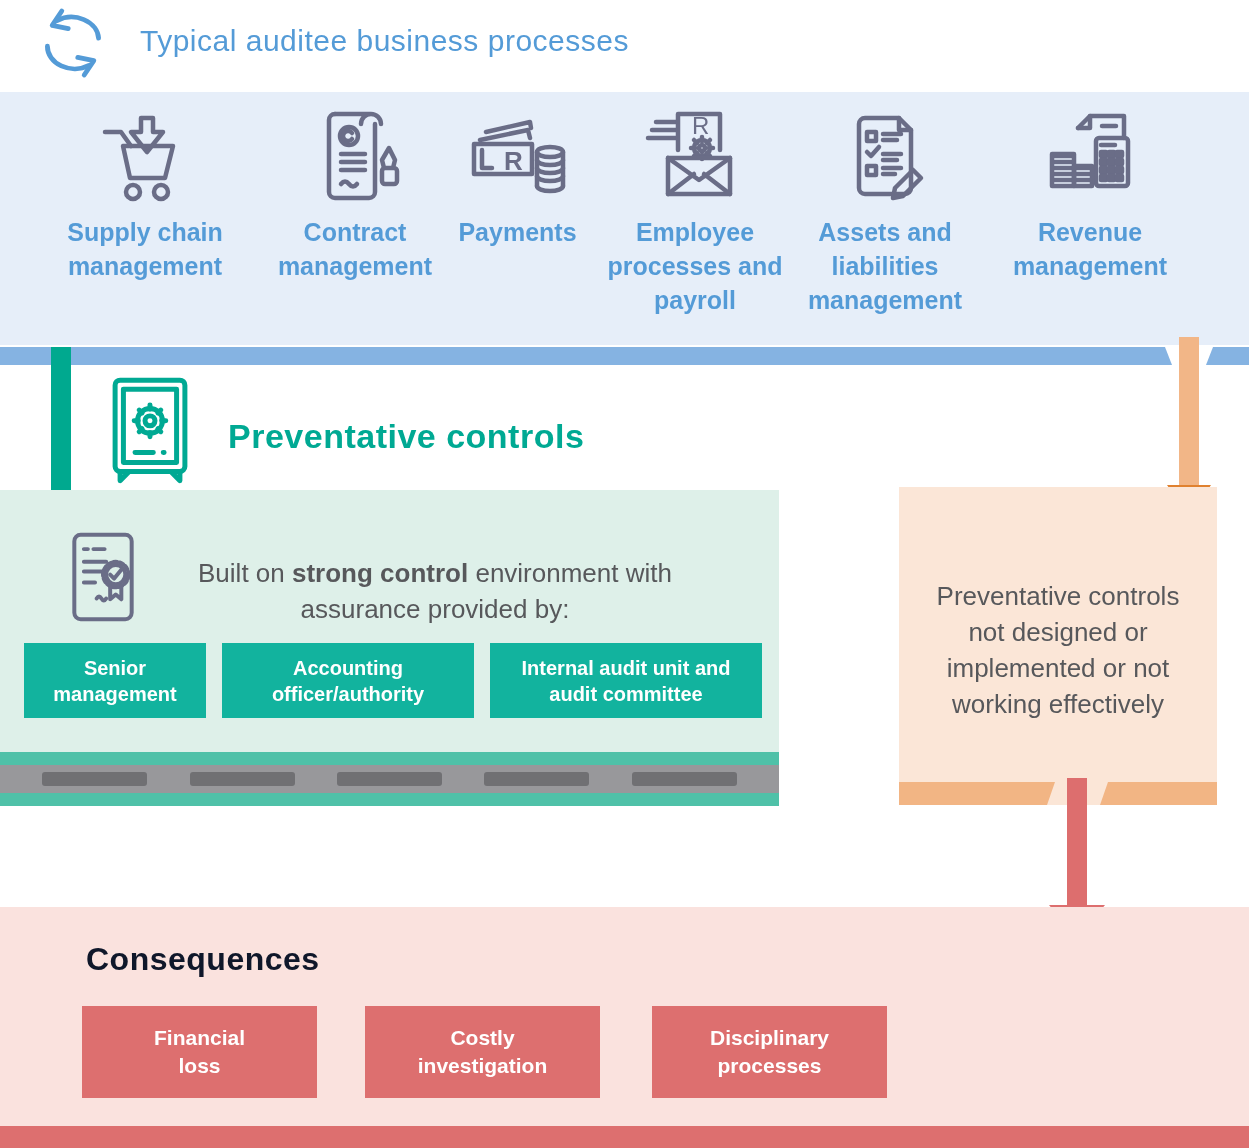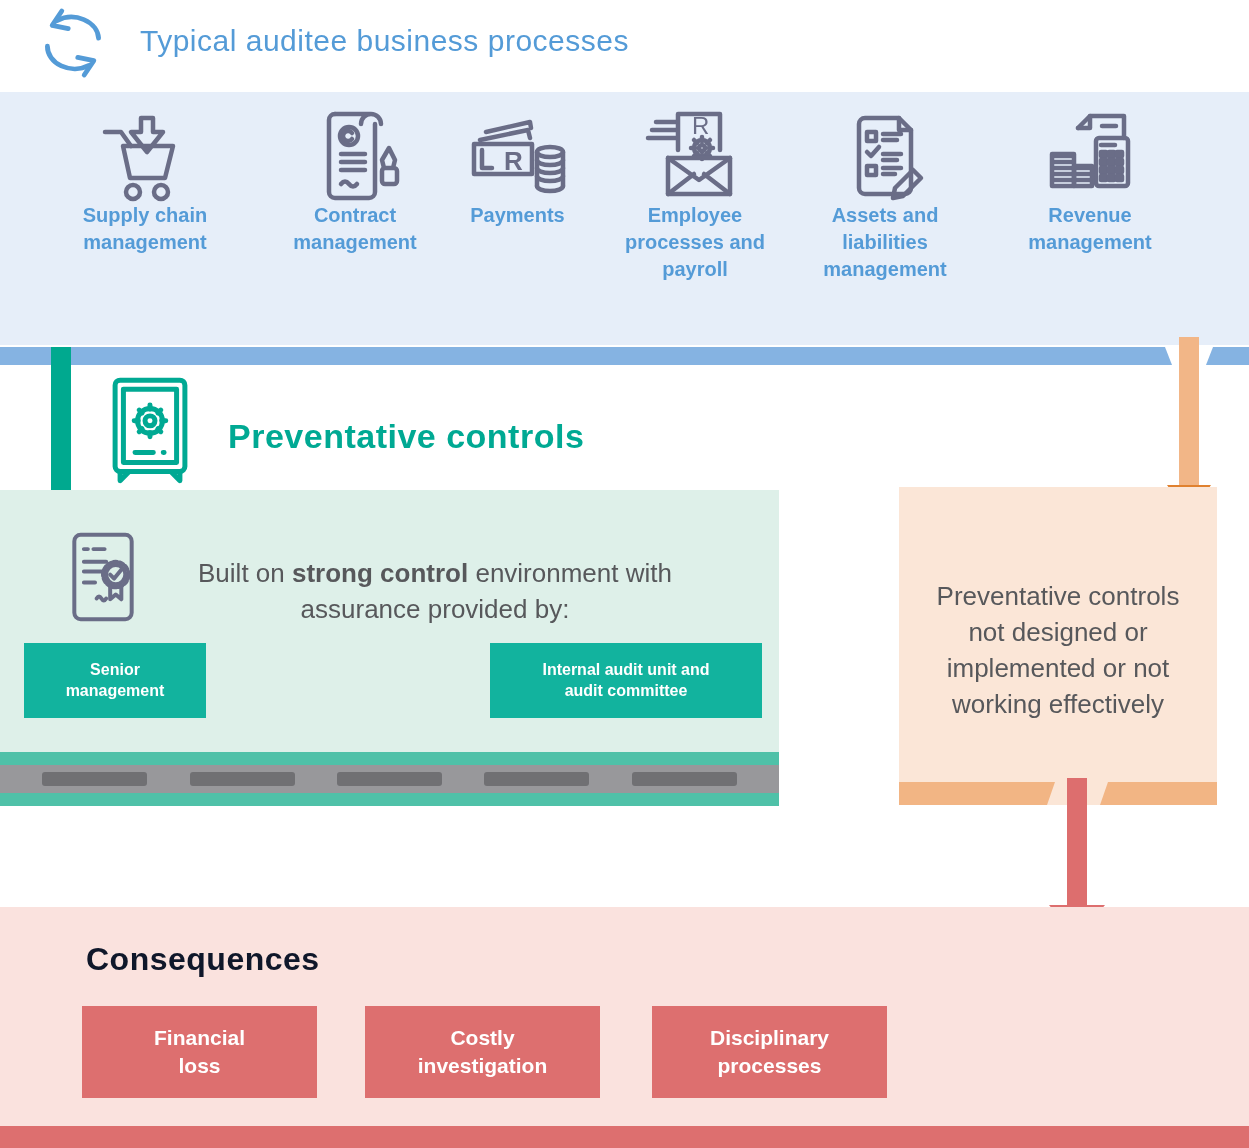--- a/index.html
+++ b/index.html
@@ -6,37 +6,37 @@
   .canvas{
     position:relative;width:1249px;height:1148px;overflow:hidden;
     background:#ffffff;font-family:"Liberation Sans",sans-serif;
   }
   .abs{position:absolute;}
   
   .main-title{left:140px;top:24px;font-size:30px;font-weight:normal;color:#549bd7;letter-spacing:.5px;}
   .band{left:0;top:92px;width:1249px;height:253px;background:#e6eef9;}
   .proc-item{top:110px;text-align:center;}
   .proc-icon{height:92px;display:flex;align-items:flex-end;justify-content:center;}
-  .proc-label{font-size:20px;line-height:1.35;font-weight:bold;color:#549bd7;white-space:pre-line;}
+  .proc-label{margin-top:14px;font-size:25px;line-height:1.35;font-weight:bold;color:#549bd7;white-space:pre-line;}
   .bluebar{top:347px;height:18px;background:#85b3e2;}
   .bluebar.seg-left{left:0;width:1172px;clip-path:polygon(0 0,calc(100% - 7px) 0,100% 100%,0 100%);}
   .bluebar.seg-right{left:1206px;width:43px;clip-path:polygon(7px 0,100% 0,100% 100%,0 100%);}
   
   .arrow-shaft{position:absolute;}
   .teal-shaft{left:51px;top:347px;width:20px;height:143px;background:#00a98f;}
   .teal-head{left:38px;top:490px;width:0;height:0;border-left:23px solid transparent;border-right:23px solid transparent;border-top:34px solid #00a98f;}
   .orange-shaft{left:1179px;top:337px;width:20px;height:148px;background:#f2b687;}
   .orange-head{left:1167px;top:485px;width:0;height:0;border-left:22px solid transparent;border-right:22px solid transparent;border-top:33px solid #e0812f;}
   .red-shaft{left:1067px;top:778px;width:20px;height:127px;background:#dd6e6e;}
   .red-head{left:1049px;top:905px;width:0;height:0;border-left:28px solid transparent;border-right:28px solid transparent;border-top:35px solid #dd6e6e;}
   
   .prev-title{left:228px;top:417px;font-size:34px;font-weight:bold;color:#00a993;letter-spacing:.5px;}
   .green-box{left:0;top:490px;width:779px;height:262px;background:#def0e9;}
   .desc{left:165px;top:556px;width:540px;text-align:center;font-size:26px;color:#57585b;line-height:1.38;}
-  .pillar{top:643px;height:75px;background:#12b39e;color:#fff;font-weight:bold;font-size:16px;line-height:1.3;display:flex;align-items:center;justify-content:center;text-align:center;white-space:pre-line;}
+  .pillar{top:643px;height:75px;background:#12b39e;color:#fff;font-weight:bold;font-size:20px;line-height:1.3;display:flex;align-items:center;justify-content:center;text-align:center;white-space:pre-line;}
   
   .road-teal{left:0;width:779px;height:13px;background:#4fc1a8;}
   .road-gray{left:0;top:765px;width:779px;height:28px;background:#98989b;display:flex;align-items:center;justify-content:space-evenly;}
   .dash{width:105px;height:14px;background:#707073;border-radius:3px;}
   
   .orange-box{left:899px;top:487px;width:318px;height:318px;background:#fbe6d7;}
   .orange-box .fail-text{position:absolute;left:10px;right:10px;top:92px;text-align:center;font-size:26px;color:#57585b;line-height:1.38;white-space:pre-line;}
   .orange-strip{position:absolute;bottom:0;height:23px;background:#f2b584;}
   .strip-left{left:0;width:156px;clip-path:polygon(0 0,100% 0,calc(100% - 8px) 100%,0 100%);}
   .strip-right{left:201px;width:117px;clip-path:polygon(8px 0,100% 0,100% 100%,0 100%);}
@@ -202,20 +202,22 @@
     <circle cx="66" cy="56" r="16" stroke-dasharray="5 3"></circle>
     <circle cx="66" cy="56" r="12"></circle>
     <path d="M59 56 l5 5 9 -11"></path>
     <path d="M59 70 v17 l7 -6 7 6 V70"></path>
   </svg>
   <div class="abs desc">
     <span>Built on </span><b>strong control</b><span> environment with assurance provided by:</span>
   </div>
   <div class="abs pillar" style="left:24px;width:182px">Senior
 management</div>
+  <div class="abs pillar" style="left:222px;width:252px">Accounting
+officer/authority</div>
   <div class="abs pillar" style="left:490px;width:272px">Internal audit unit and
 audit committee</div>
 
   <div class="abs road-teal" style="top:752px"></div>
   <div class="abs road-gray">
     <div class="dash"></div>
     <div class="dash"></div>
     <div class="dash"></div>
     <div class="dash"></div>
     <div class="dash"></div>

